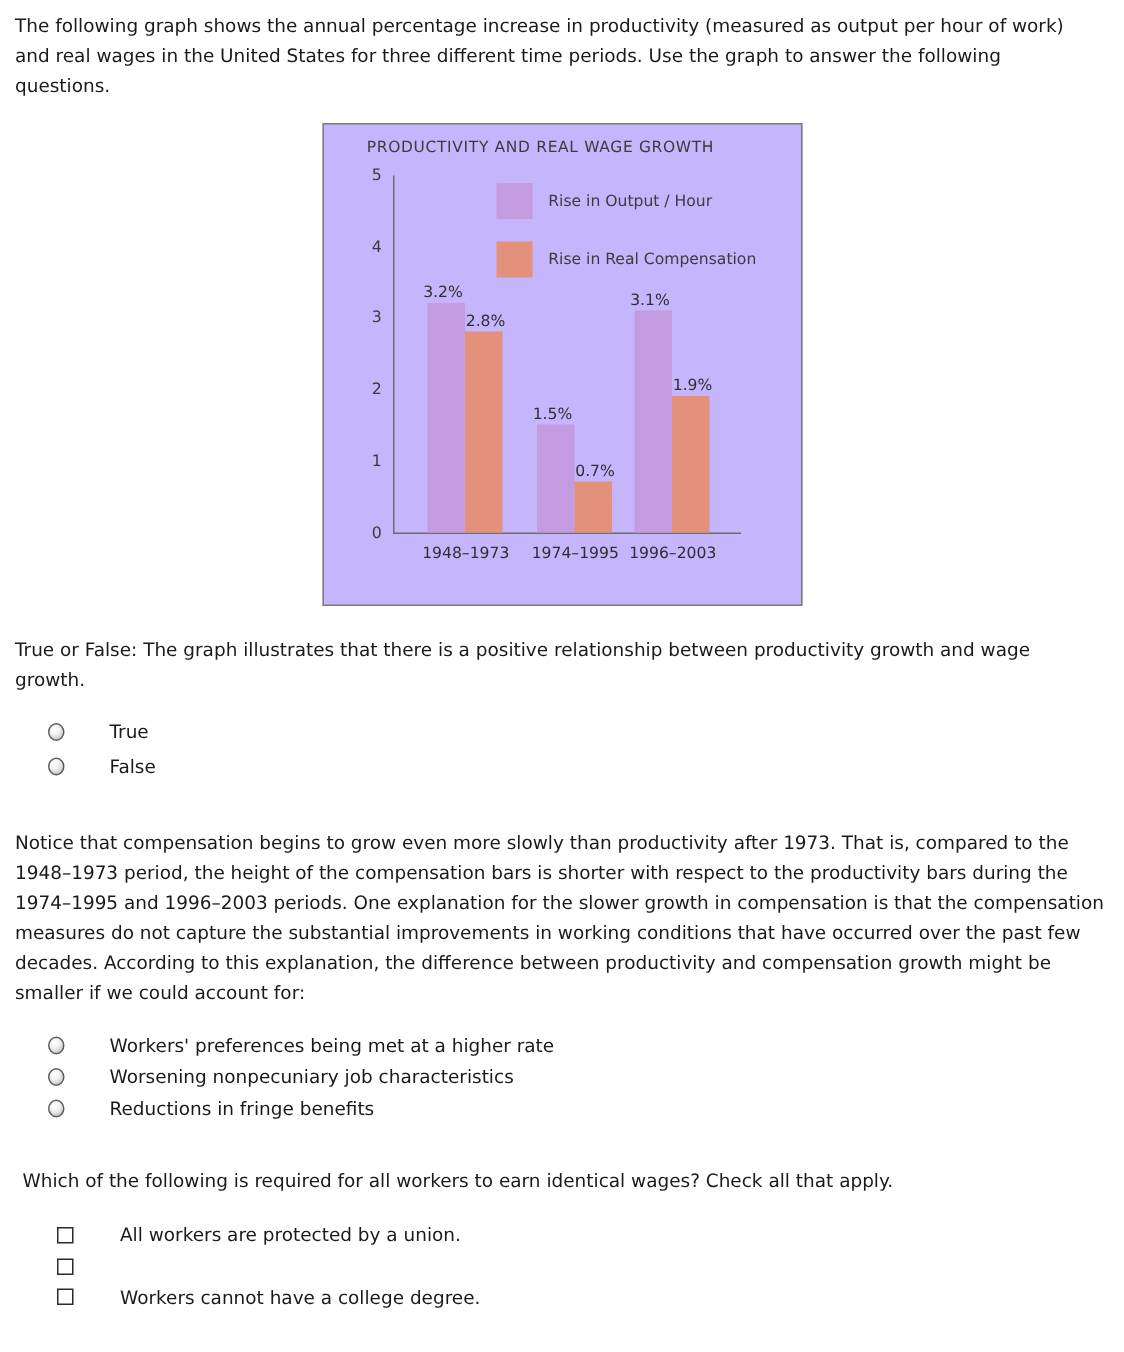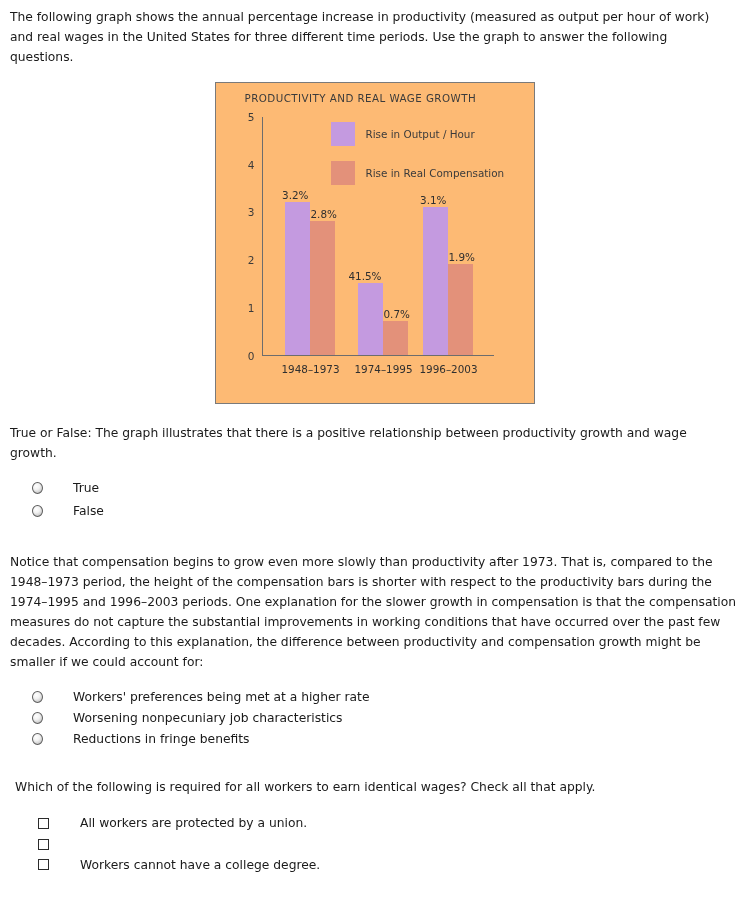--- a/index.html
+++ b/index.html
@@ -35,21 +35,21 @@
   }
 
   
   .chart-wrap {
     position: relative;
     margin: 14px auto 0 auto;
     width: 320px;
     height: 322px;
     border: 1px solid #7a7a7a;
     box-sizing: border-box;
-    background: #fdba74;
+    background: #c4b5fd;
   }
   .chart-title {
     position: absolute;
     left: 29px;
     top: 9px;
     font-size: 10.3px;
     letter-spacing: 0.45px;
     color: #3b3b3b;
     font-weight: 500;
     white-space: nowrap;
@@ -230,21 +230,21 @@
             <span class="bar-label">3.2%</span>
           </div>
           <div class="bar salmon" style="left:25px;height:133.3px">
             <span class="bar-label">2.8%</span>
           </div>
           <div class="xtick" style="left:26px">1948–1973</div>
         </div>
 
         <div class="group" style="left:95px;width:52px">
           <div class="bar purple" style="left:0px;height:71.4px">
-            <span class="bar-label">41.5%</span>
+            <span class="bar-label">1.5%</span>
           </div>
           <div class="bar salmon" style="left:25px;height:33.3px">
             <span class="bar-label">0.7%</span>
           </div>
           <div class="xtick" style="left:26px">1974–1995</div>
         </div>
 
         <div class="group" style="left:160px;width:52px">
           <div class="bar purple" style="left:0px;height:147.6px">
             <span class="bar-label">3.1%</span>

